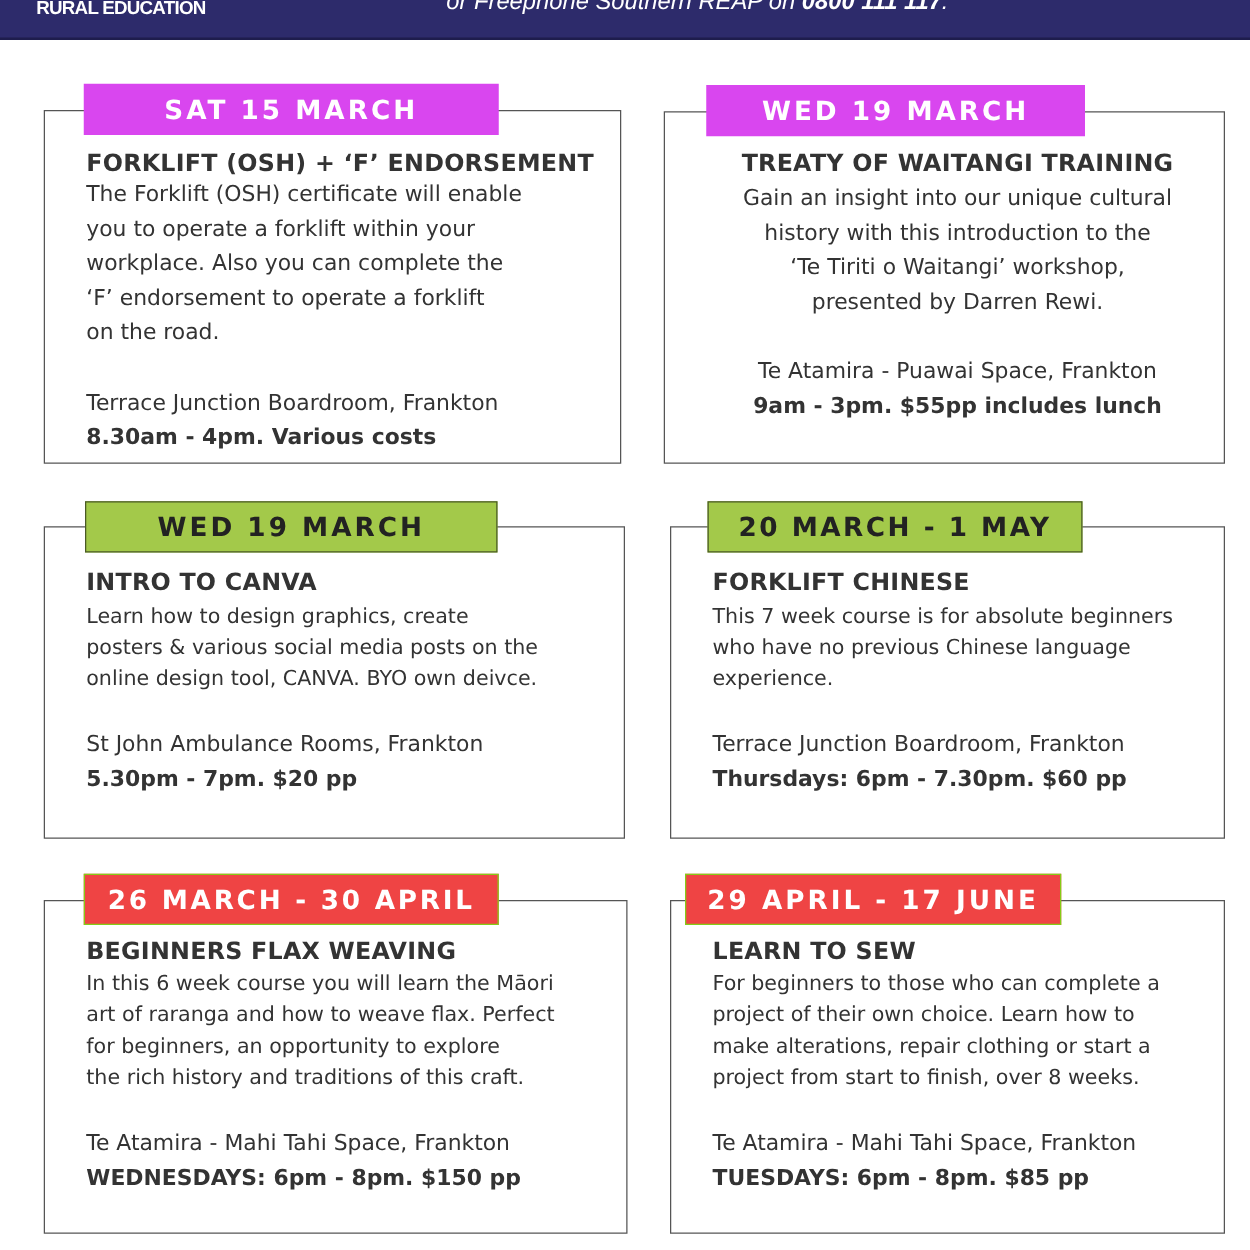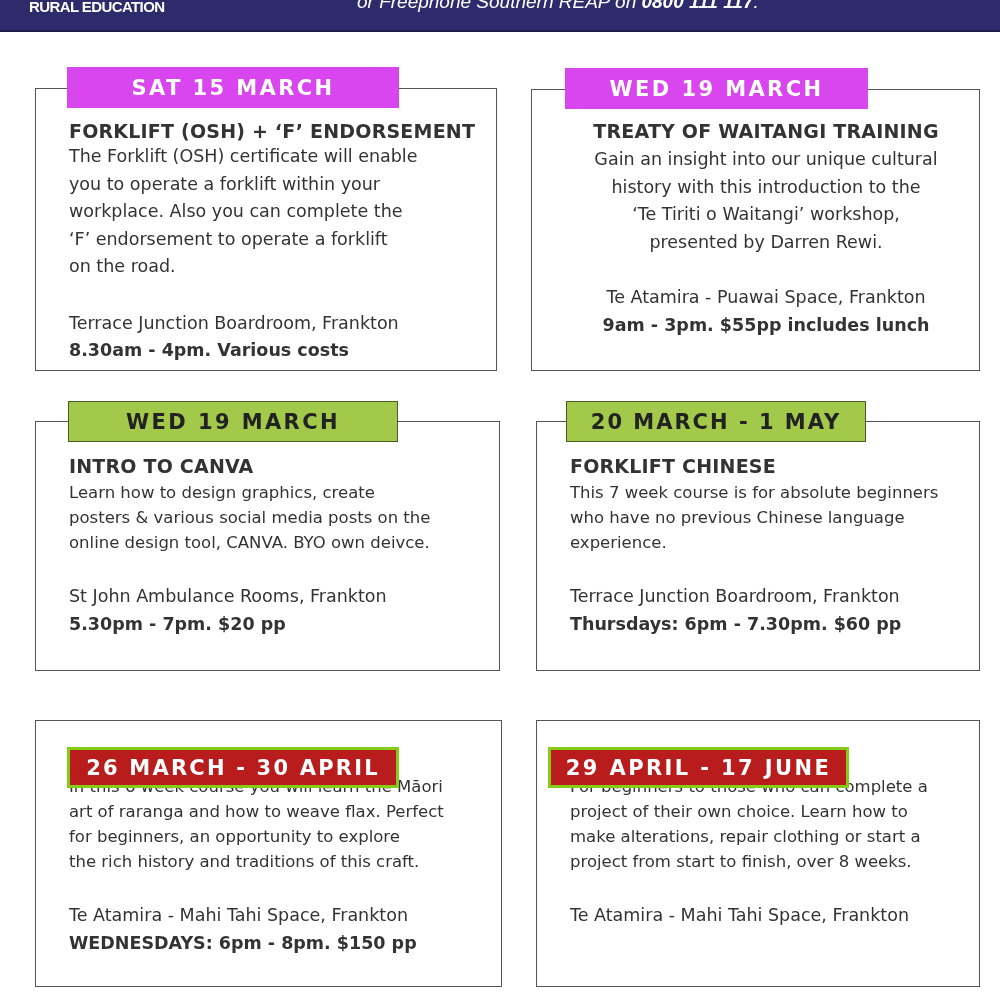--- a/index.html
+++ b/index.html
@@ -26,21 +26,21 @@
       position: absolute; border: 1.5px solid #555555; background: #ffffff;
     }
     .tag {
       position: absolute; height: 41px;
       display: flex; align-items: center; justify-content: center;
       font-family: "DejaVu Sans", sans-serif; font-weight: 700; font-size: 21px;
       letter-spacing: 2.4px; white-space: nowrap;
     }
     .tag.navy  { background: #d946ef; color: #ffffff; }
     .tag.green { background: #a3c94a; color: #222222; border: 1px solid #4a5a26; }
-    .tag.blue  { background: #b91c1c; color: #ffffff; border: 3px solid #84cc16; margin-top: 48px; }
+    .tag.blue  { background: #ef4444; color: #ffffff; border: 1px solid #84cc16; }
 
     .content {
       position: absolute; left: 33px; right: 12px;
       font-family: "DejaVu Sans", sans-serif; color: #333333;
     }
     .title {
       font-weight: 700; font-size: 19px; letter-spacing: 0.2px; color: #333333;
       white-space: nowrap;
     }
     .desc {
@@ -125,15 +125,16 @@
 <div class="tag blue" style="left:67px; top:699px; width:332px; letter-spacing:2.2px;">26 MARCH - 30 APRIL</div>
 
 <div class="card" style="left:536px; top:720px; width:444px; height:267px;">
   <div class="content" style="top:29px;">
     <div class="title">LEARN TO SEW</div>
     <div class="desc tight" style="margin-top:2px;">For beginners to those who can complete a
 project of their own choice. Learn how to
 make alterations, repair clothing or start a
 project from start to finish, over 8 weeks.</div>
     <div class="venue" style="margin-top:28px;">Te Atamira - Mahi Tahi Space, Frankton</div>
+    <div class="time">TUESDAYS: 6pm - 8pm. $85 pp</div>
   </div>
 </div>
 <div class="tag blue" style="left:548px; top:699px; width:301px;">29 APRIL - 17 JUNE</div>
 
 </body></html>

